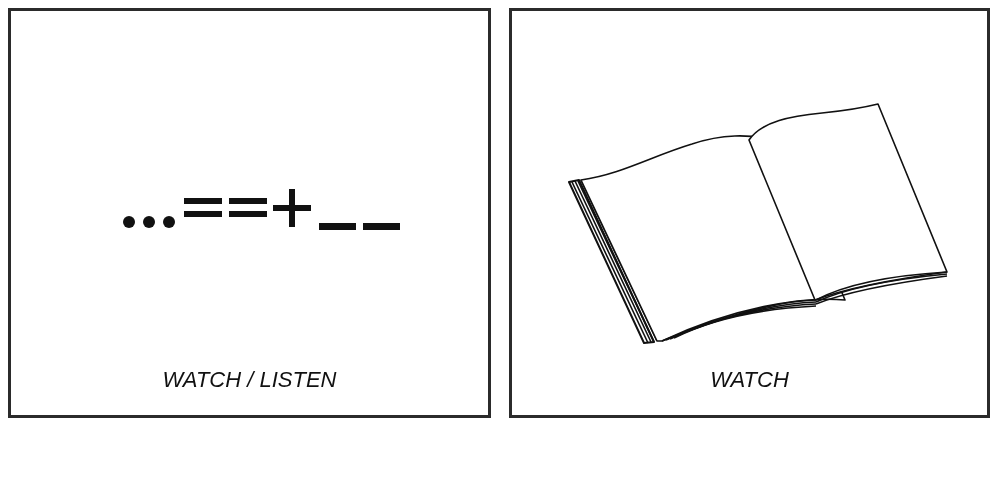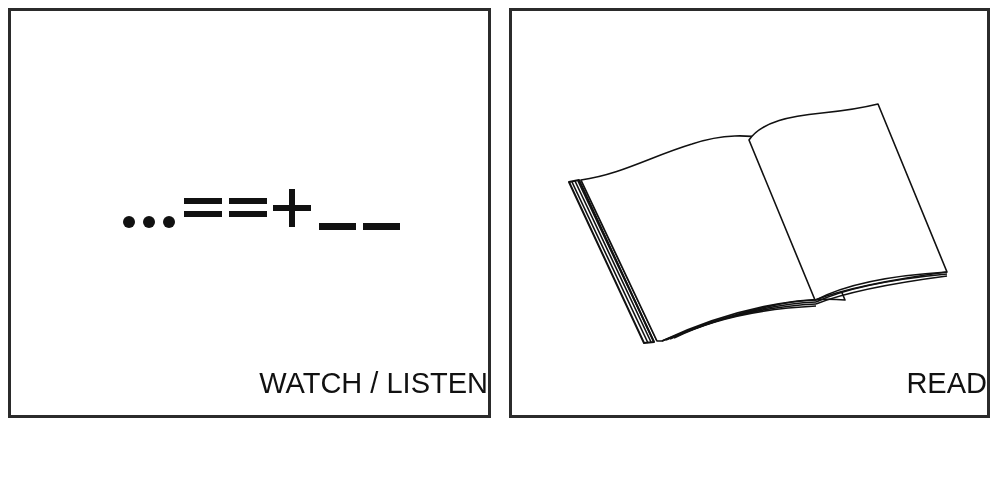--- a/index.html
+++ b/index.html
@@ -2,22 +2,22 @@
 <html><head>
   <meta charset="utf-8">
   <style>
     html, body { margin: 0; padding: 0; background: #ffffff; }
     body { width: 1000px; height: 500px; position: relative; overflow: hidden;
            font-family: "Liberation Sans", sans-serif; }
     .card { position: absolute; top: 8px; height: 404px; border: 3px solid #2b2b2b;
             background: #fff; box-sizing: content-box; }
     #card-left { left: 8px; width: 477px; }
     #card-right { left: 509px; width: 475px; }
-    .label { position: absolute; left: 0; right: 0; top: 356px; text-align: right;
-             font-size: 29px; color: #111; letter-spacing: 0px; }
+    .label { position: absolute; left: 0; right: 0; top: 356px; text-align: center;
+             font-size: 22px; color: #111; letter-spacing: 0px; font-style: italic; }
     .symbols { position: absolute; left: 102px; top: 170px; width: 290px; height: 60px; }
     .book { position: absolute; left: 50px; top: 85px; }
   </style>
 </head>
 <body>
 
 <div class="card" id="card-left">
   <svg class="symbols" viewBox="0 0 290 60" width="290" height="60">
     <title>...==+__</title>
     <circle cx="16" cy="41" r="6" fill="#111"></circle>
@@ -50,14 +50,14 @@
 
     <path d="M100 245 C150 225, 210 205, 254 204"></path>
     <path d="M104 244 C152 222, 210 208, 254 206"></path>
     <path d="M108 243 C155 220, 212 210, 254 208"></path>
     <path d="M112 242 C158 219, 214 212, 254 210"></path>
 
     <path d="M254 204 C280 190, 320 180, 385 176"></path>
     <path d="M254 206 C282 193, 322 184, 385 178"></path>
     <path d="M254 208 C284 196, 324 188, 385 180"></path>
   </svg>
-  <div class="label">READ</div>
+  <div class="label">WATCH</div>
 </div>
 
 </body></html>

